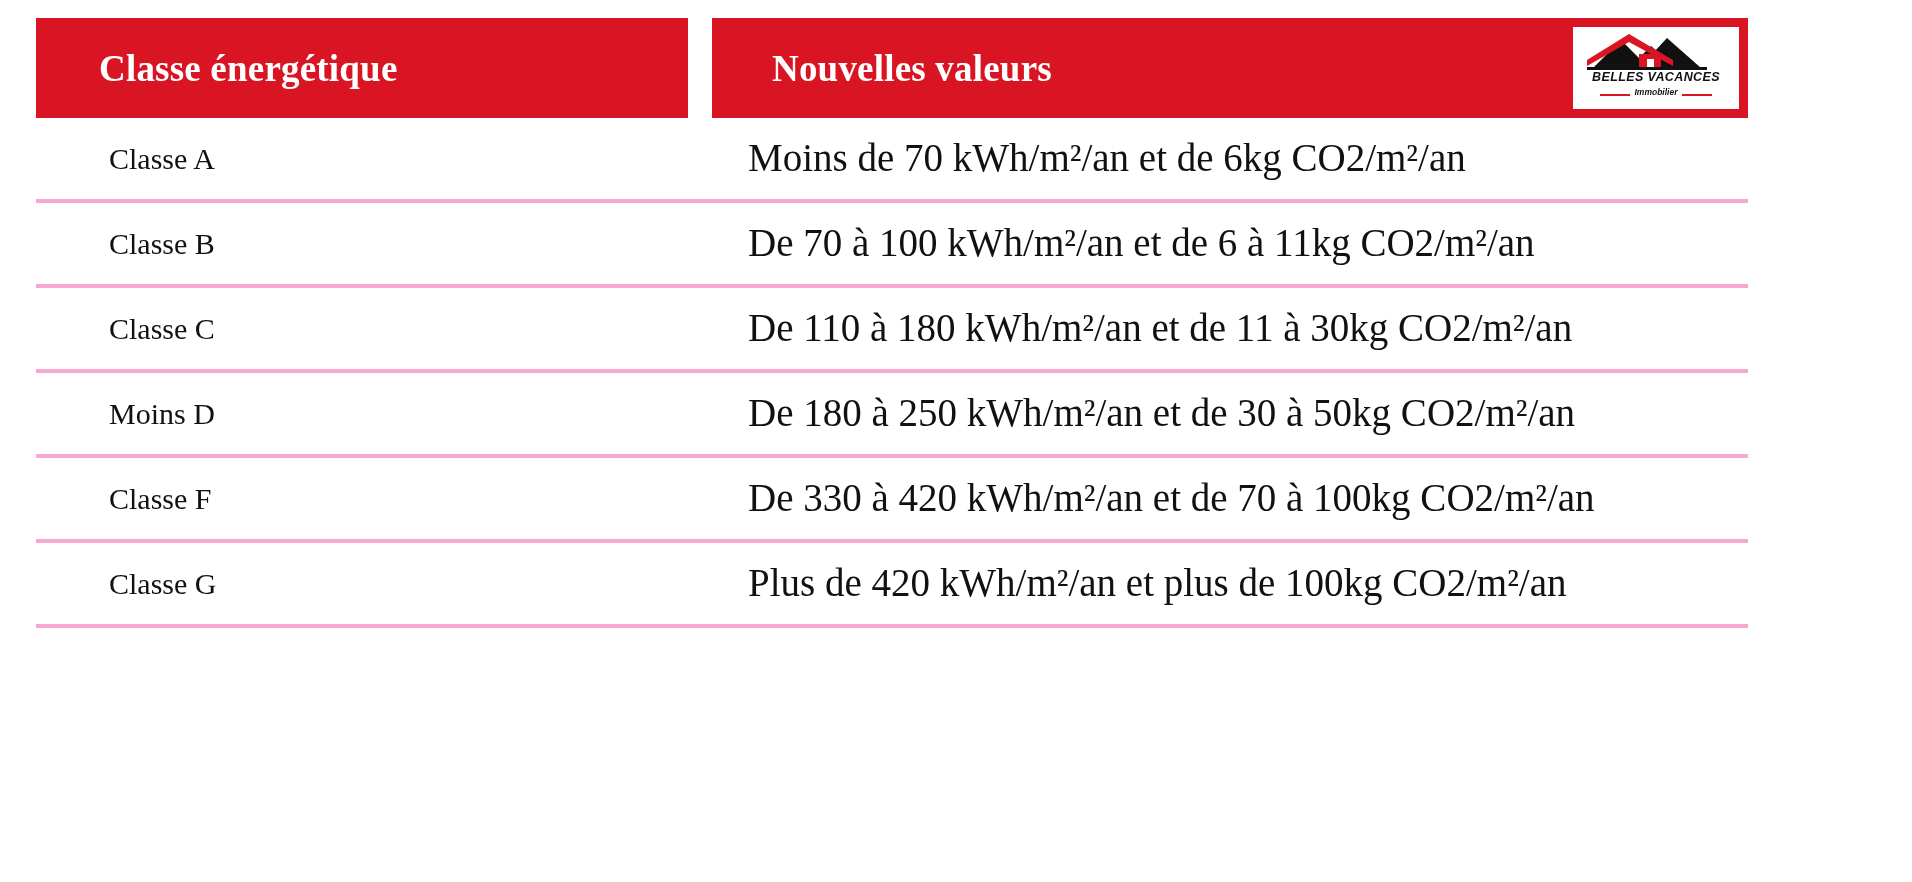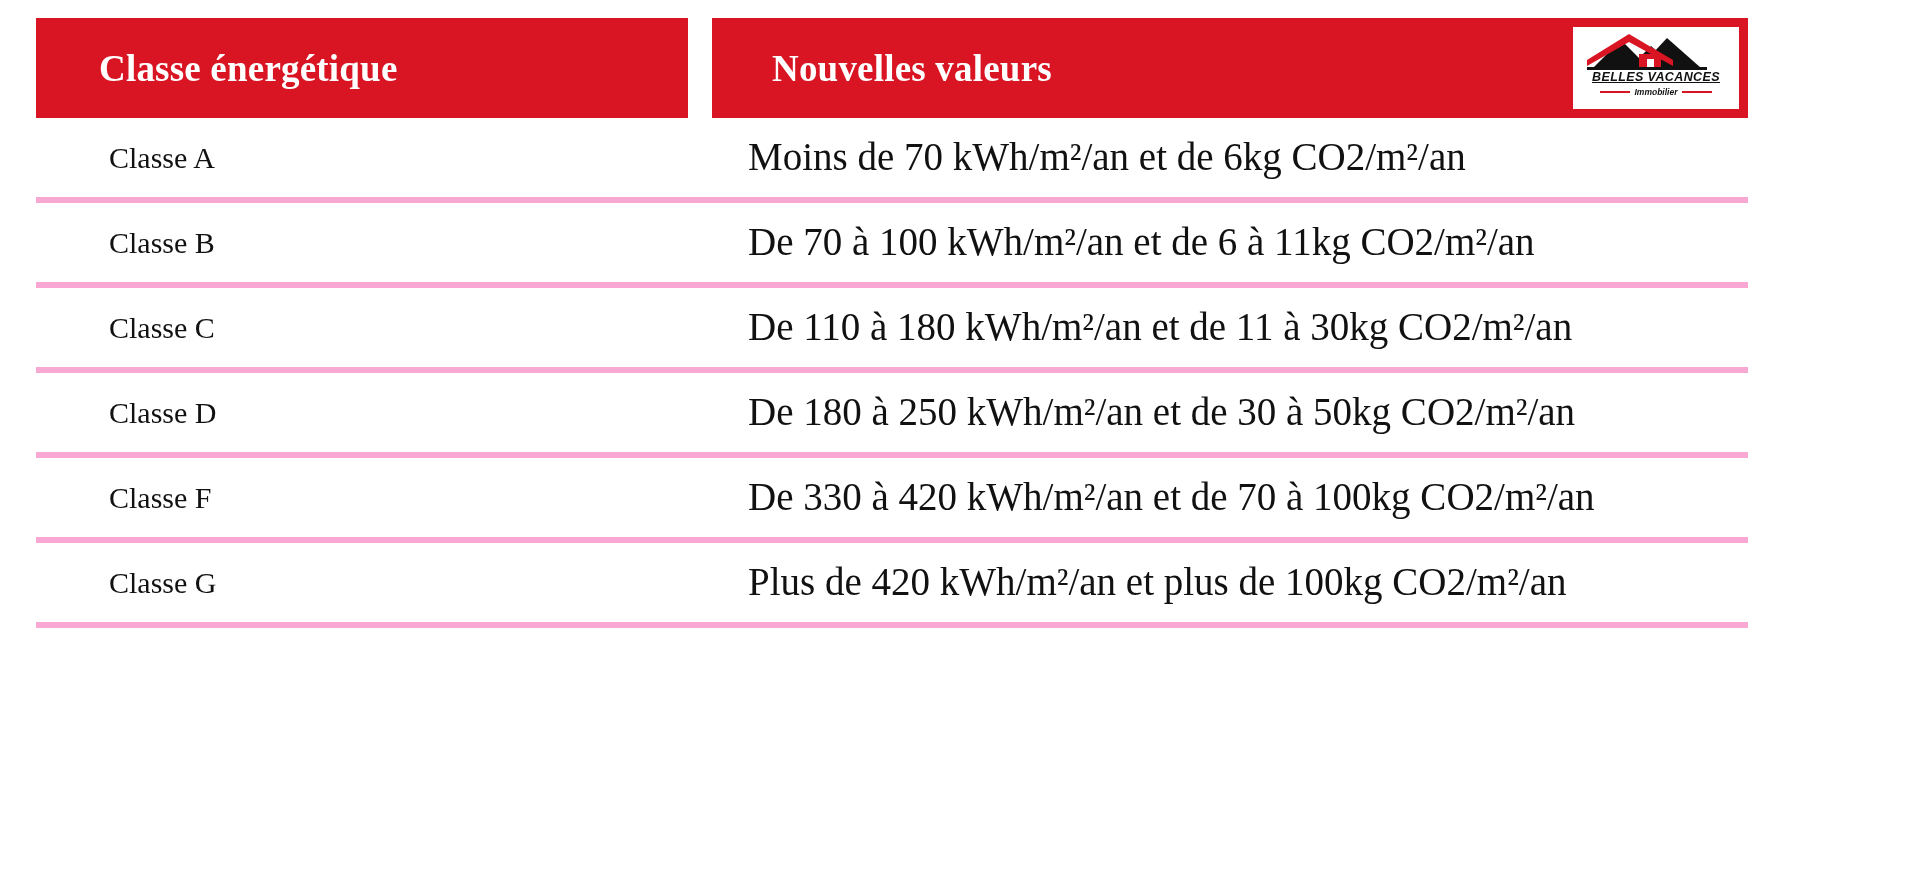--- a/index.html
+++ b/index.html
@@ -78,25 +78,24 @@
   .logo-art svg { display: block; }
   .logo-name {
     font-family: "Liberation Sans", sans-serif;
     font-size: 12.5px;
     font-weight: bold;
     font-style: italic;
     letter-spacing: 0.4px;
     color: #111111;
     line-height: 1;
     margin-top: 1px;
-    text-decoration: underline;
   }
   .logo-sub-wrap {
     display: flex;
-    align-items: center;
+    align-items: flex-end;
     justify-content: center;
     gap: 5px;
     margin-top: 4px;
     width: 100%;
   }
   .logo-rule {
     width: 30px;
     height: 2px;
     background: #d91523;
   }
@@ -110,21 +109,21 @@
   }
 
   
   .table-body {
     margin-top: 0;
   }
   .row {
     display: flex;
     align-items: center;
     height: 85px;
-    border-bottom: 6px solid #f9a8d4;
+    border-bottom: 4px solid #f9a8d4;
     box-sizing: border-box;
   }
   .cell-class {
     width: 652px;
     box-sizing: border-box;
     padding-left: 73px;
     font-size: 30px;
     line-height: 1.2;
   }
   .cell-values {
@@ -184,21 +183,21 @@
       <div class="cell-class">Classe B</div>
       <div class="cell-values">De 70 à 100 kWh/m²/an et de 6 à 11kg CO2/m²/an</div>
     </div>
 
     <div class="row">
       <div class="cell-class">Classe C</div>
       <div class="cell-values">De 110 à 180 kWh/m²/an et de 11 à 30kg CO2/m²/an</div>
     </div>
 
     <div class="row">
-      <div class="cell-class">Classe D</div>
+      <div class="cell-class">Moins D</div>
       <div class="cell-values">De 180 à 250 kWh/m²/an et de 30 à 50kg CO2/m²/an</div>
     </div>
 
 
     <div class="row">
       <div class="cell-class">Classe F</div>
       <div class="cell-values">De 330 à 420 kWh/m²/an et de 70 à 100kg CO2/m²/an</div>
     </div>
 
     <div class="row">

